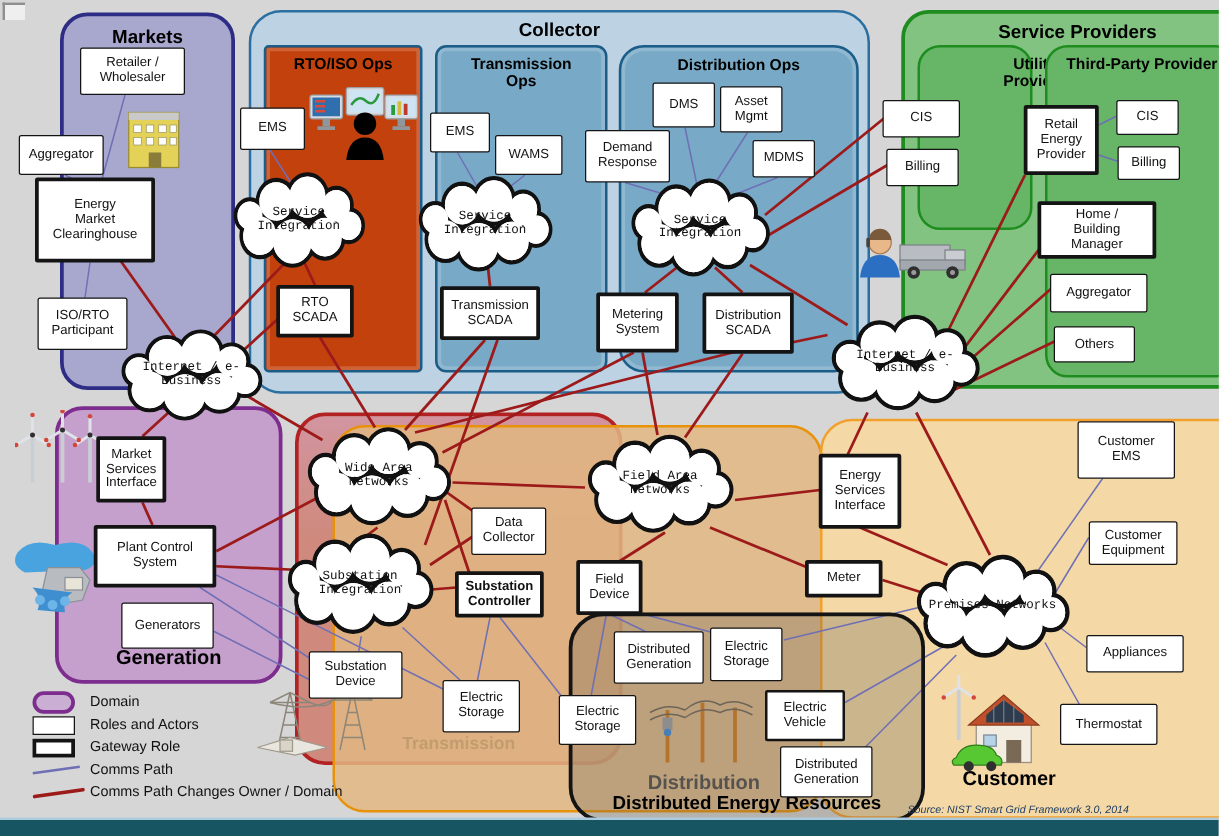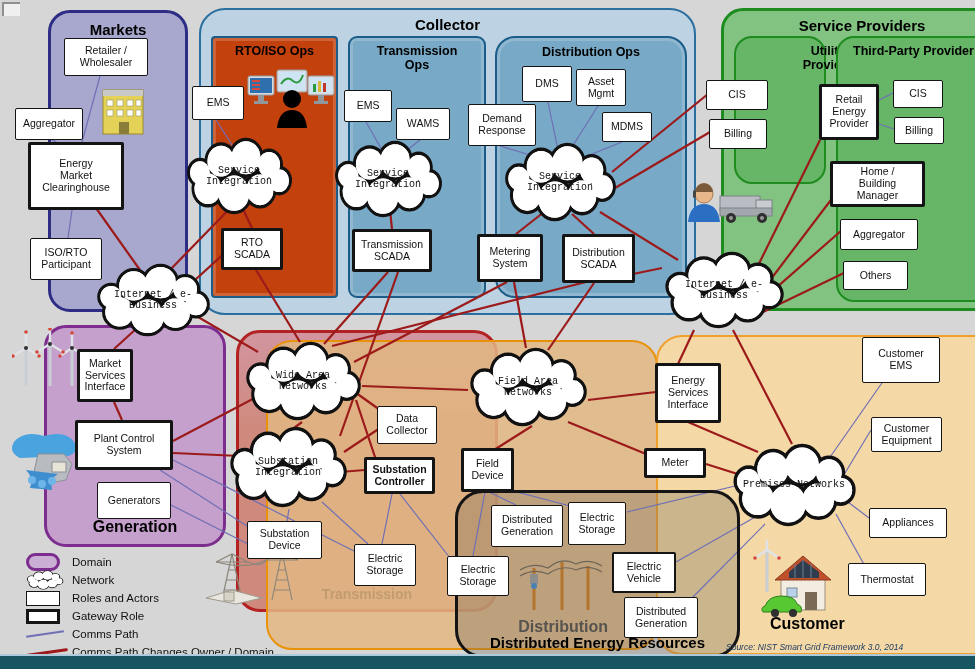--- a/index.html
+++ b/index.html
@@ -460,28 +460,20 @@
 
 <div class="abs" style="left:26px;top:553px;width:270px;z-index:26;">
   <div class="legend-row">
     <span class="legend-swatch">
         <span style="width:34px;height:18px;border:3px solid #7c2d8d;border-radius:9px;background:#cbaed3;display:inline-block;box-sizing:border-box;"></span>
       </span>
     <span class="legend-label">Domain</span>
   </div>
   <div class="legend-row">
     <span class="legend-swatch">
-        <svg width="38" height="20" viewBox="0 0 220 140" preserveAspectRatio="none">
-          <use href="#cloudShape"></use>
-        </svg>
-      </span>
-    <span class="legend-label">Network</span>
-  </div>
-  <div class="legend-row">
-    <span class="legend-swatch">
         <span style="width:34px;height:15px;border:1.6px solid #141414;background:#fff;display:inline-block;box-sizing:border-box;"></span>
       </span>
     <span class="legend-label">Roles and Actors</span>
   </div>
   <div class="legend-row">
     <span class="legend-swatch">
         <span style="width:34px;height:15px;border:3px solid #141414;background:#fff;display:inline-block;box-sizing:border-box;"></span>
       </span>
     <span class="legend-label">Gateway Role</span>
   </div>

